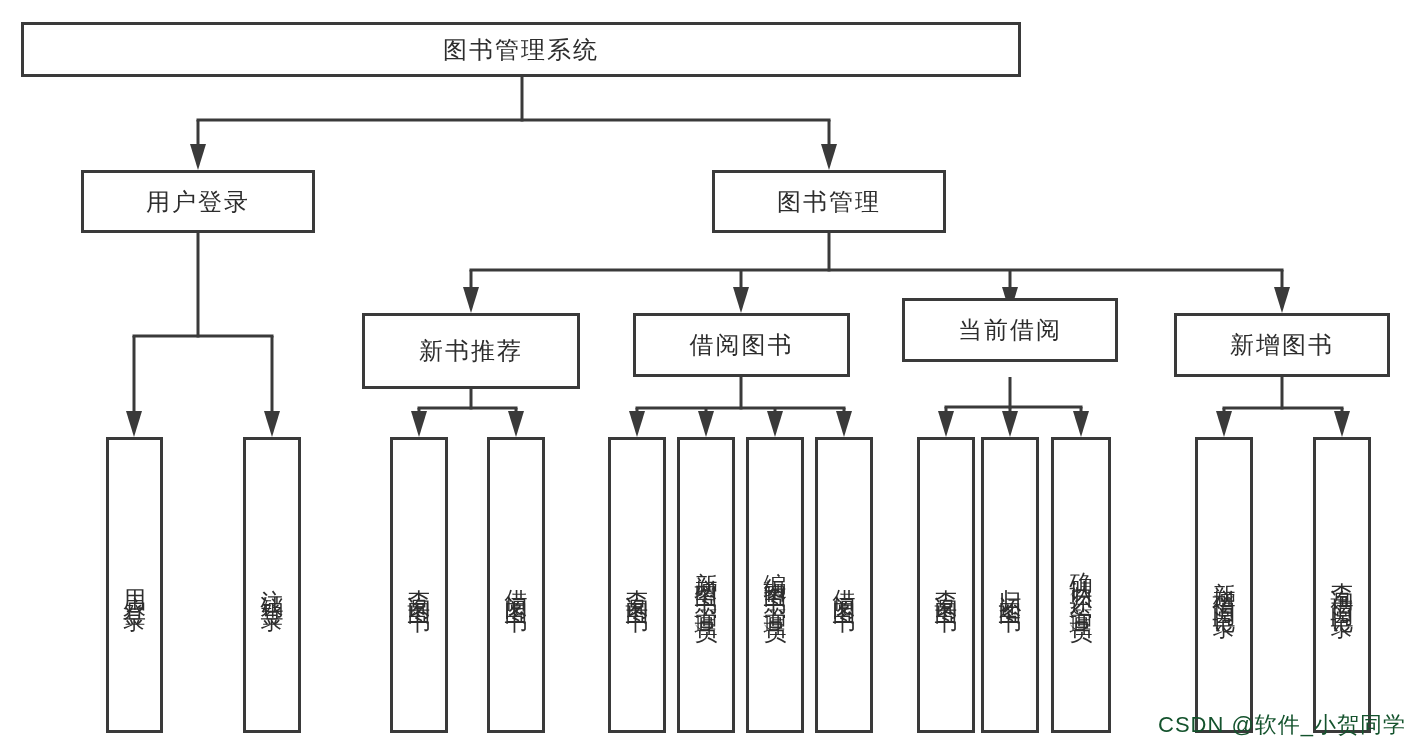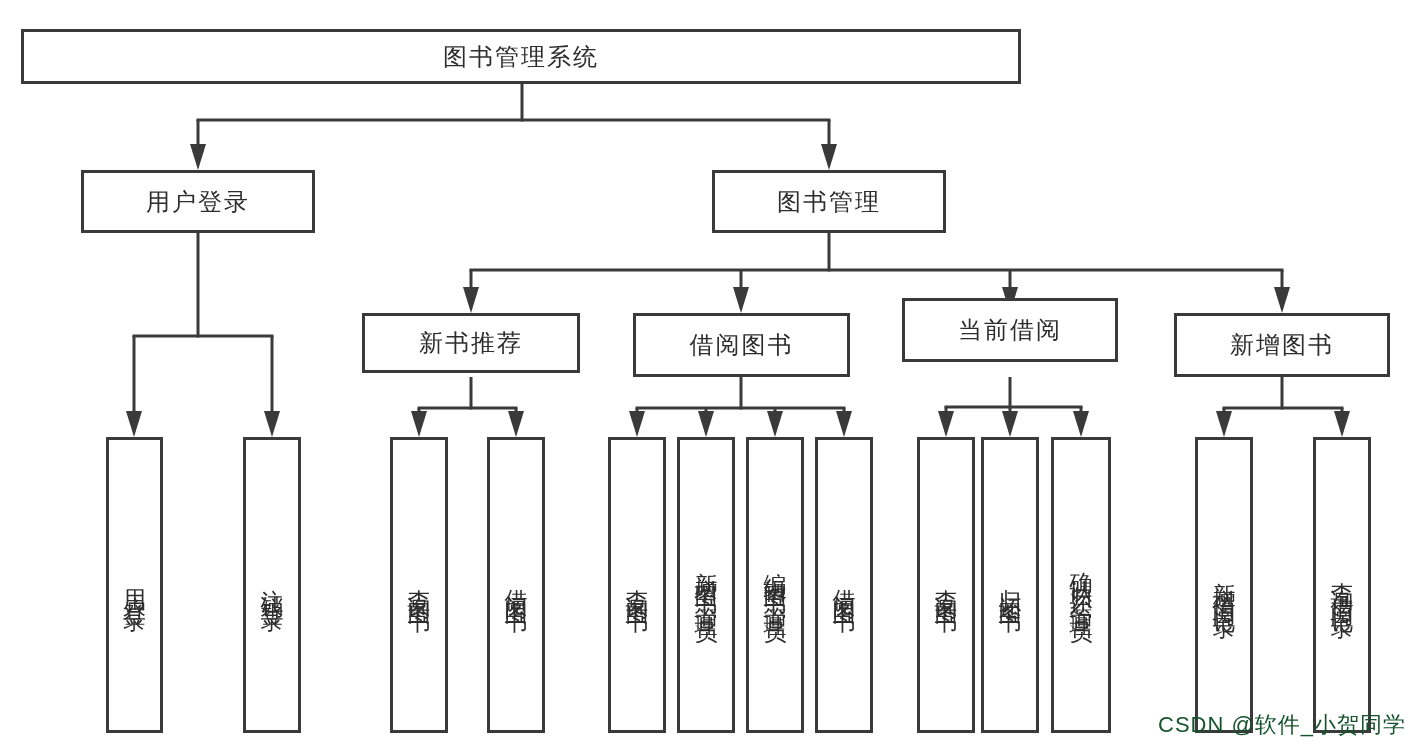--- a/index.html
+++ b/index.html
@@ -76,26 +76,26 @@
       <line x1="1010" y1="407" x2="1010" y2="417" stroke="#3a3a3a" stroke-width="3"></line>
       <polygon points="1002,411 1018,411 1010,437" fill="#3a3a3a"></polygon>
       <line x1="1081" y1="407" x2="1081" y2="417" stroke="#3a3a3a" stroke-width="3"></line>
       <polygon points="1073,411 1089,411 1081,437" fill="#3a3a3a"></polygon>
       <line x1="1224" y1="408" x2="1224" y2="417" stroke="#3a3a3a" stroke-width="3"></line>
       <polygon points="1216,411 1232,411 1224,437" fill="#3a3a3a"></polygon>
       <line x1="1342" y1="408" x2="1342" y2="417" stroke="#3a3a3a" stroke-width="3"></line>
       <polygon points="1334,411 1350,411 1342,437" fill="#3a3a3a"></polygon>
     </svg>
 
-  <div class="box" style="left:21px;top:29px;width:1000px;height:55px">图书管理系统</div>
+  <div class="box" style="left:21px;top:22px;width:1000px;height:55px">图书管理系统</div>
 
   <div class="box" style="left:81px;top:170px;width:234px;height:63px">用户登录</div>
   <div class="box" style="left:712px;top:170px;width:234px;height:63px">图书管理</div>
 
-  <div class="box" style="left:362px;top:313px;width:218px;height:60px">新书推荐</div>
+  <div class="box" style="left:362px;top:313px;width:218px;height:76px">新书推荐</div>
   <div class="box" style="left:633px;top:313px;width:217px;height:64px">借阅图书</div>
   <div class="box" style="left:902px;top:298px;width:216px;height:64px">当前借阅</div>
   <div class="box" style="left:1174px;top:313px;width:216px;height:64px">新增图书</div>
 
   <div class="box vbox" style="left:106px;top:437px;width:57px;height:296px">
     <span>用户登录</span>
     </div>
   <div class="box vbox" style="left:243px;top:437px;width:58px;height:296px">
     <span>注销登录</span>
     </div>

